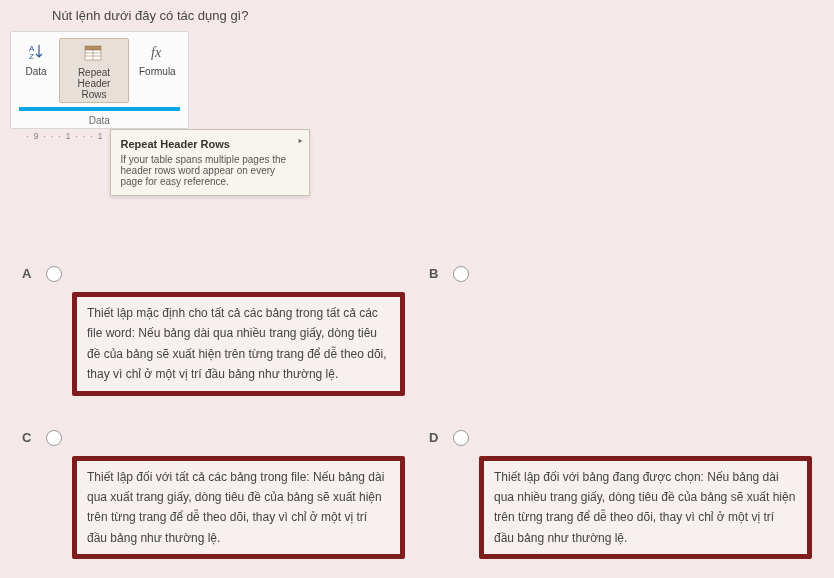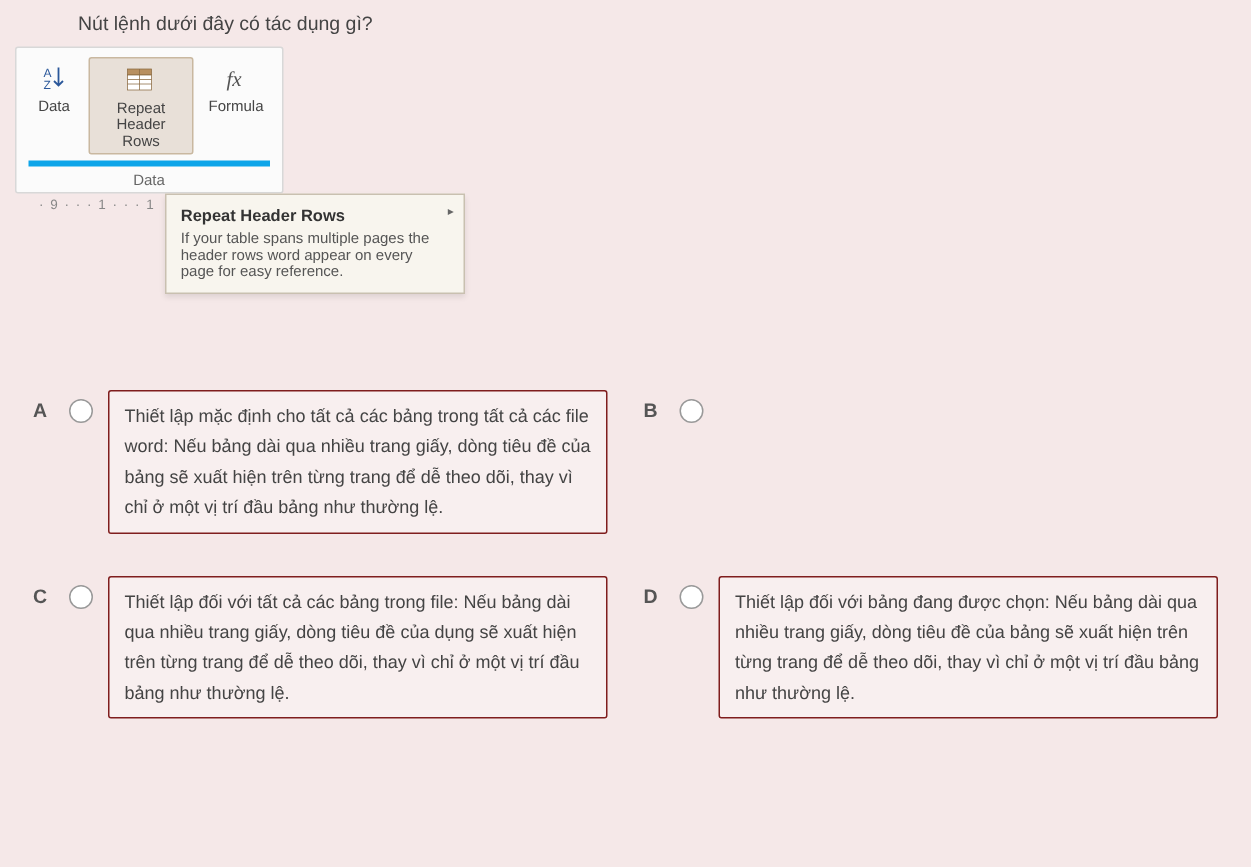--- a/index.html
+++ b/index.html
@@ -131,25 +131,26 @@
     border-radius: 50%;
     margin-top: 6px;
     flex-shrink: 0;
     background: #fff;
     cursor: pointer;
   }
   .ans-text {
     font-size: 12px;
     color: #444;
     line-height: 1.7;
-    border: 1px solid #7f1d1d;
+    border: 5px solid #7f1d1d;
     padding: 6px 10px;
     background: rgba(255,255,255,0.3);
     border-radius: 2px;
     flex: 1;
+    margin-top: 32px;
   }
 </style>
 </head>
 <body>
 
 <div class="question">Nút lệnh dưới đây có tác dụng gì?</div>
 
 <div class="ribbon-wrap">
   <div class="ribbon">
     <div class="ribbon-btns">
@@ -203,20 +204,20 @@
     <div class="radio"></div>
     <div class="ans-text">Thiết lập mặc định cho tất cả các bảng trong tất cả các file word: Nếu bảng dài qua nhiều trang giấy, dòng tiêu đề của bảng sẽ xuất hiện trên từng trang để dễ theo dõi, thay vì chỉ ở một vị trí đầu bảng như thường lệ.</div>
   </div>
   <div class="ans">
     <div class="ans-letter">B</div>
     <div class="radio"></div>
   </div>
   <div class="ans">
     <div class="ans-letter">C</div>
     <div class="radio"></div>
-    <div class="ans-text">Thiết lập đối với tất cả các bảng trong file: Nếu bảng dài qua nhiều trang giấy, dòng tiêu đề của dụng sẽ xuất hiện trên từng trang để dễ theo dõi, thay vì chỉ ở một vị trí đầu bảng như thường lệ.</div>
+    <div class="ans-text">Thiết lập đối với tất cả các bảng trong file: Nếu bảng dài qua xuất trang giấy, dòng tiêu đề của bảng sẽ xuất hiện trên từng trang để dễ theo dõi, thay vì chỉ ở một vị trí đầu bảng như thường lệ.</div>
   </div>
   <div class="ans">
     <div class="ans-letter">D</div>
     <div class="radio"></div>
     <div class="ans-text">Thiết lập đối với bảng đang được chọn: Nếu bảng dài qua nhiều trang giấy, dòng tiêu đề của bảng sẽ xuất hiện trên từng trang để dễ theo dõi, thay vì chỉ ở một vị trí đầu bảng như thường lệ.</div>
   </div>
 </div>
 
 </body></html>

